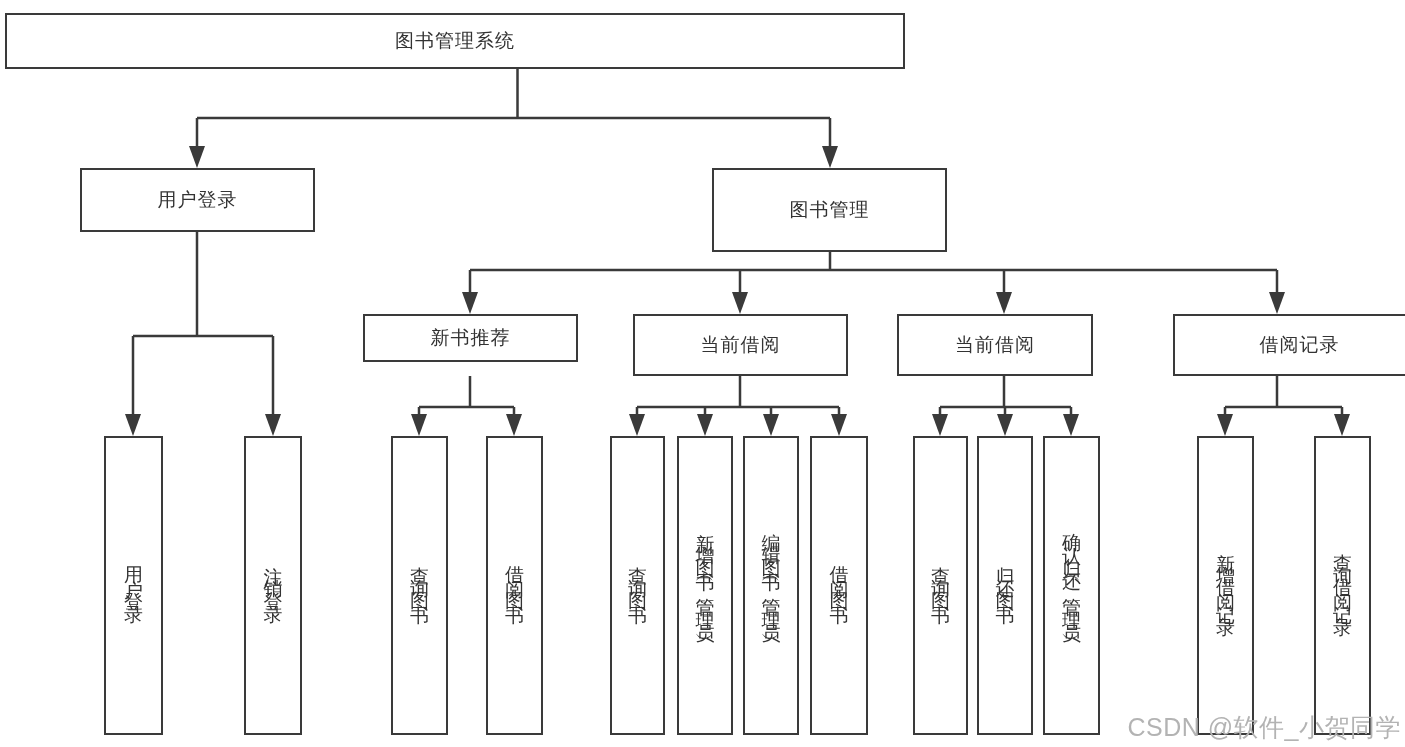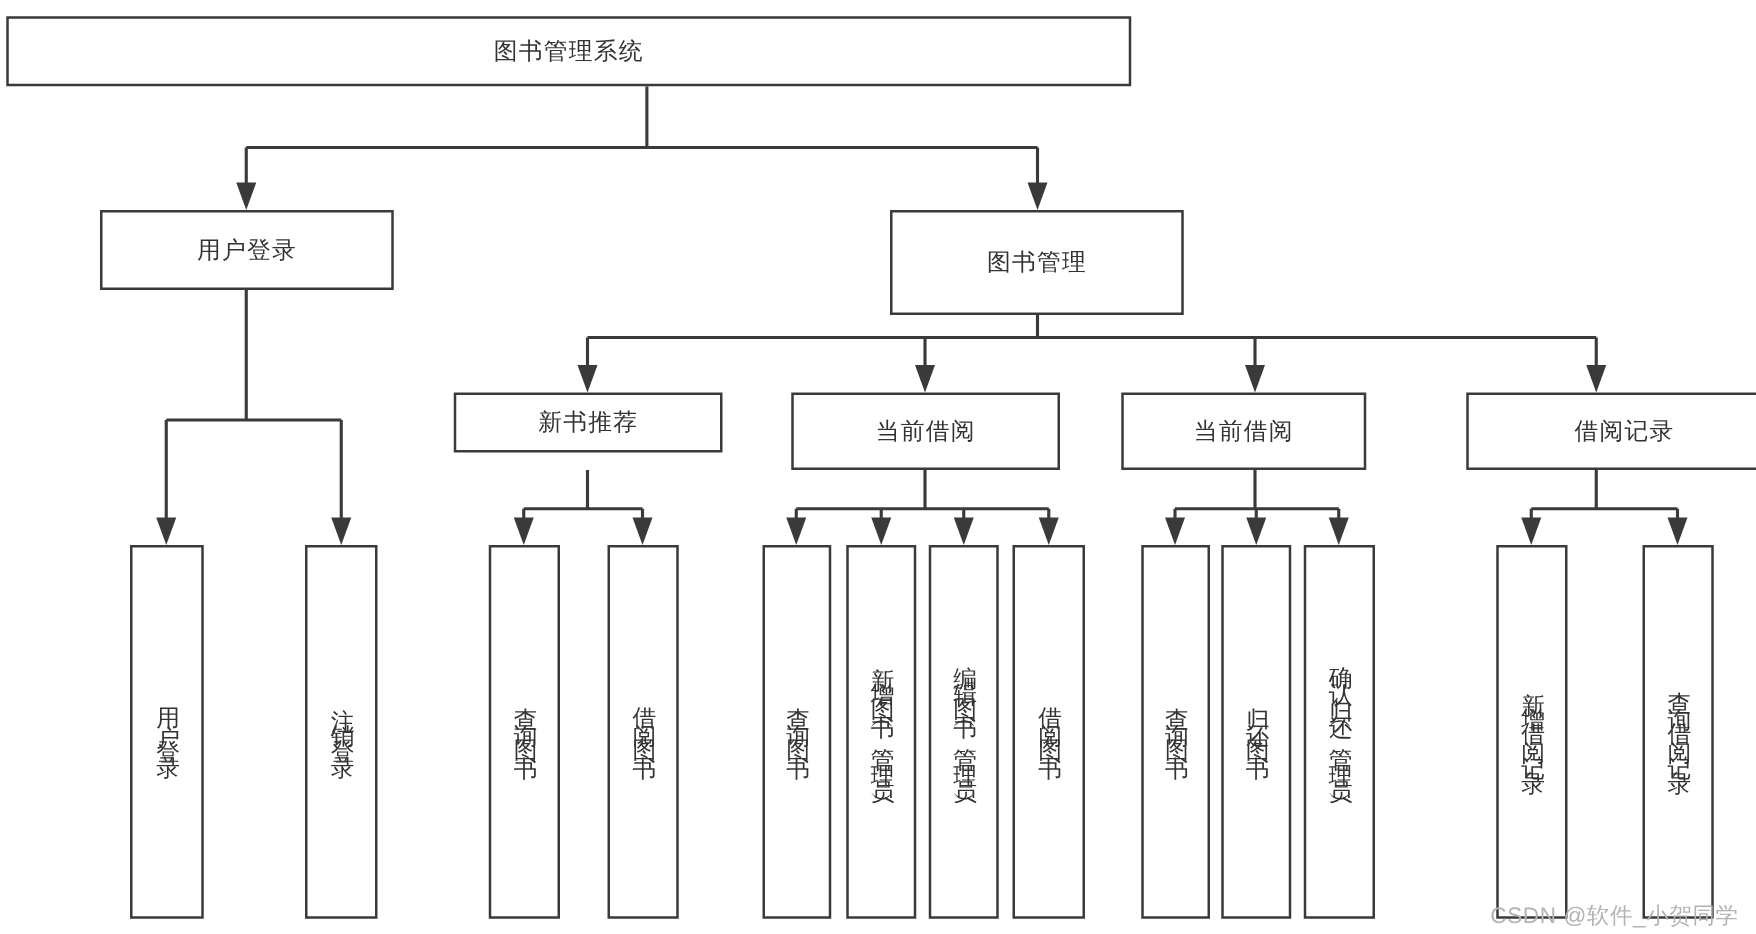--- a/index.html
+++ b/index.html
@@ -26,24 +26,24 @@
   .vnode{
     writing-mode:vertical-rl;
     text-orientation:mixed;
     letter-spacing:13px;
     font-size:19px;
     padding-bottom:18px;
     white-space:normal;
   }
   #watermark{
     position:absolute;
-    right:14px;bottom:3px;
+    right:4px;bottom:3px;
     z-index:5;
     color:var(--wm,#b3b3b3);
-    font-size:18px;
+    font-size:25px;
     letter-spacing:0.5px;
   }
 </style>
 </head>
 <body>
 
 <div id="stage">
 
   <svg id="wires" width="1405" height="747" viewBox="0 0 1405 747">
     <path d="M517.5 69 V118 M197 118 H830 M197 118 V148 M830 118 V148

